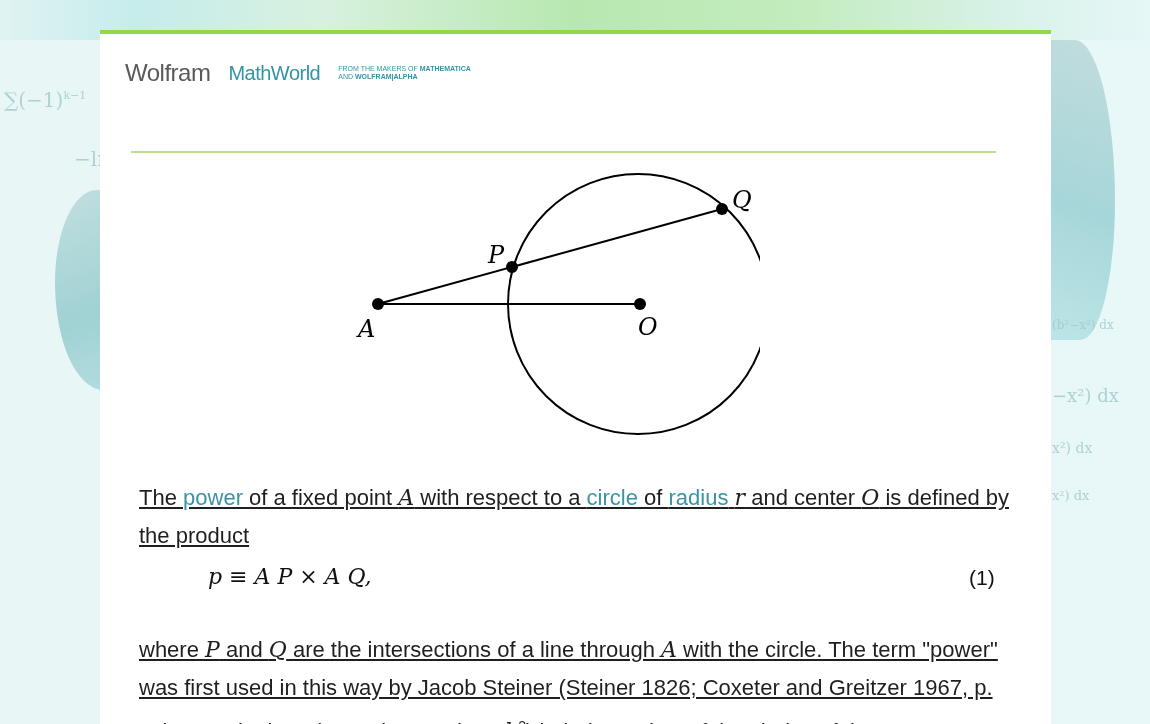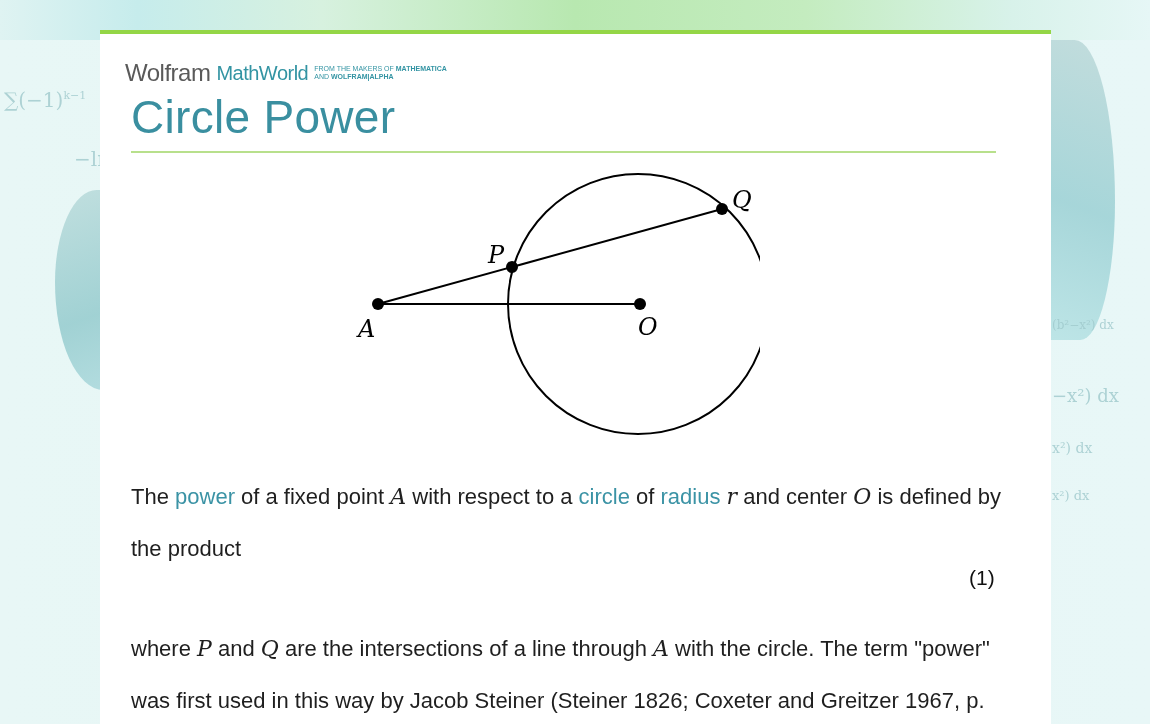--- a/index.html
+++ b/index.html
@@ -23,35 +23,35 @@
     position: absolute; left: 1040px; top: 40px; width: 75px; height: 300px;
     border-radius: 0 70% 60% 0;
     background: linear-gradient(200deg, #bcd8d8, #9bd0d4 55%, #b6e2e4);
     opacity: 0.85;
   }
   .card {
     position: absolute; left: 100px; top: 30px; width: 951px; height: 694px;
     background: #ffffff; border-top: 4px solid #94d646;
     box-sizing: border-box;
   }
-  .logo { position: absolute; left: 25px; top: 25px; display: flex; align-items: center; }
+  .logo { position: absolute; left: 25px; top: 25px; display: flex; align-items: center; gap: 12px; }
   .logo-wolfram { font-family: "Liberation Sans", sans-serif; font-size: 24px; color: #5a5a5a; letter-spacing: -0.5px; }
   .logo-mathworld { font-family: "Liberation Sans", sans-serif; font-size: 20px; color: #3394a3; margin-left: 6px; letter-spacing: -0.5px; }
   .logo-tag { margin-left: 6px; font-family: "Liberation Sans", sans-serif; font-size: 7px; line-height: 8px; color: #3394a3; }
   .logo-tag b { font-weight: bold; }
   .page-title {
     position: absolute; left: 31px; top: 56px; margin: 0;
     font-family: "Liberation Sans", sans-serif; font-weight: normal;
     font-size: 46px; color: #3a8fa0; letter-spacing: 0.3px;
   }
   .title-rule { position: absolute; left: 31px; top: 117px; width: 865px; height: 2px; background: #b8e08c; }
   .diagram { position: absolute; left: 240px; top: 130px; }
   .para {
-    position: absolute; left: 31px; width: 870px; margin: 0;
-    font-family: "Liberation Sans", sans-serif; font-size: 22px; line-height: 52px; color: #1f1f1f;
+    position: absolute; left: 31px; width: 870px; margin: 8px;
+    font-family: "Liberation Sans", sans-serif; font-size: 22px; line-height: 38px; color: #1f1f1f; text-decoration: underline;
   }
   .para a { color: #3b93a5; text-decoration: none; }
   .m { font-family: "DejaVu Serif", serif; font-style: italic; font-size: 22px; }
   .equation {
     position: absolute; left: 108px; top: 530px;
     font-family: "DejaVu Serif", serif; font-size: 22px; color: #111;
   }
   .eq-num { position: absolute; left: 869px; top: 532px; font-family: "Liberation Sans", sans-serif; font-size: 21px; color: #111; }
 </style>
 </head>
@@ -71,38 +71,38 @@
 
   <div class="logo">
     <span class="logo-wolfram">Wolfram</span>
     <span class="logo-mathworld">MathWorld</span>
     <span class="logo-tag">
       <span>FROM THE MAKERS OF </span><b>MATHEMATICA</b><br>
       <span>AND </span><b>WOLFRAM|ALPHA</b>
     </span>
   </div>
 
-  <h1 class="page-title">Circle Power</h1>
   <div class="title-rule"></div>
 
   <svg class="diagram" width="420" height="290" viewBox="240 130 420 290">
     <g transform="translate(-100,-30)">
       <circle cx="638" cy="300" r="130" fill="none" stroke="#000" stroke-width="2"></circle>
       <line x1="378" y1="300" x2="640" y2="300" stroke="#000" stroke-width="2"></line>
       <line x1="378" y1="300" x2="722" y2="205" stroke="#000" stroke-width="2"></line>
       <circle cx="378" cy="300" r="6" fill="#000"></circle>
       <circle cx="512" cy="263" r="6" fill="#000"></circle>
       <circle cx="722" cy="205" r="6" fill="#000"></circle>
       <circle cx="640" cy="300" r="6" fill="#000"></circle>
       <text x="358" y="333" font-family="DejaVu Serif, serif" font-style="italic" font-size="24">A</text>
       <text x="488" y="259" font-family="DejaVu Serif, serif" font-style="italic" font-size="24">P</text>
       <text x="732" y="204" font-family="DejaVu Serif, serif" font-style="italic" font-size="24">Q</text>
       <text x="638" y="331" font-family="DejaVu Serif, serif" font-style="italic" font-size="24">O</text>
     </g>
   </svg>
 
   <p class="para" style="top:437px;"><span>The </span><a href="#">power</a><span> of a fixed point </span><span class="m">A</span><span> with respect to a </span><a href="#">circle</a><span> of </span><a href="#">radius</a><span> </span><span class="m">r</span><span> and center </span><span class="m">O</span><span> is defined by the product</span></p>
 
+  <div class="equation" style="font-style:italic;">p ≡ A P × A Q,</div>
   <div class="eq-num">(1)</div>
 
   <p class="para" style="top:589px;"><span>where </span><span class="m">P</span><span> and </span><span class="m">Q</span><span> are the intersections of a line through </span><span class="m">A</span><span> with the circle. The term "power" was first used in this way by Jacob Steiner (Steiner 1826; Coxeter and Greitzer 1967, p. 30). Amazingly, </span><span class="m">p</span><span> (sometimes written </span><span class="m">k</span><sup style="font-size:14px;">2</sup><span>) is </span><em>independent</em><span> of the choice of the</span></p>
 
 </div>
 
 </body></html>

